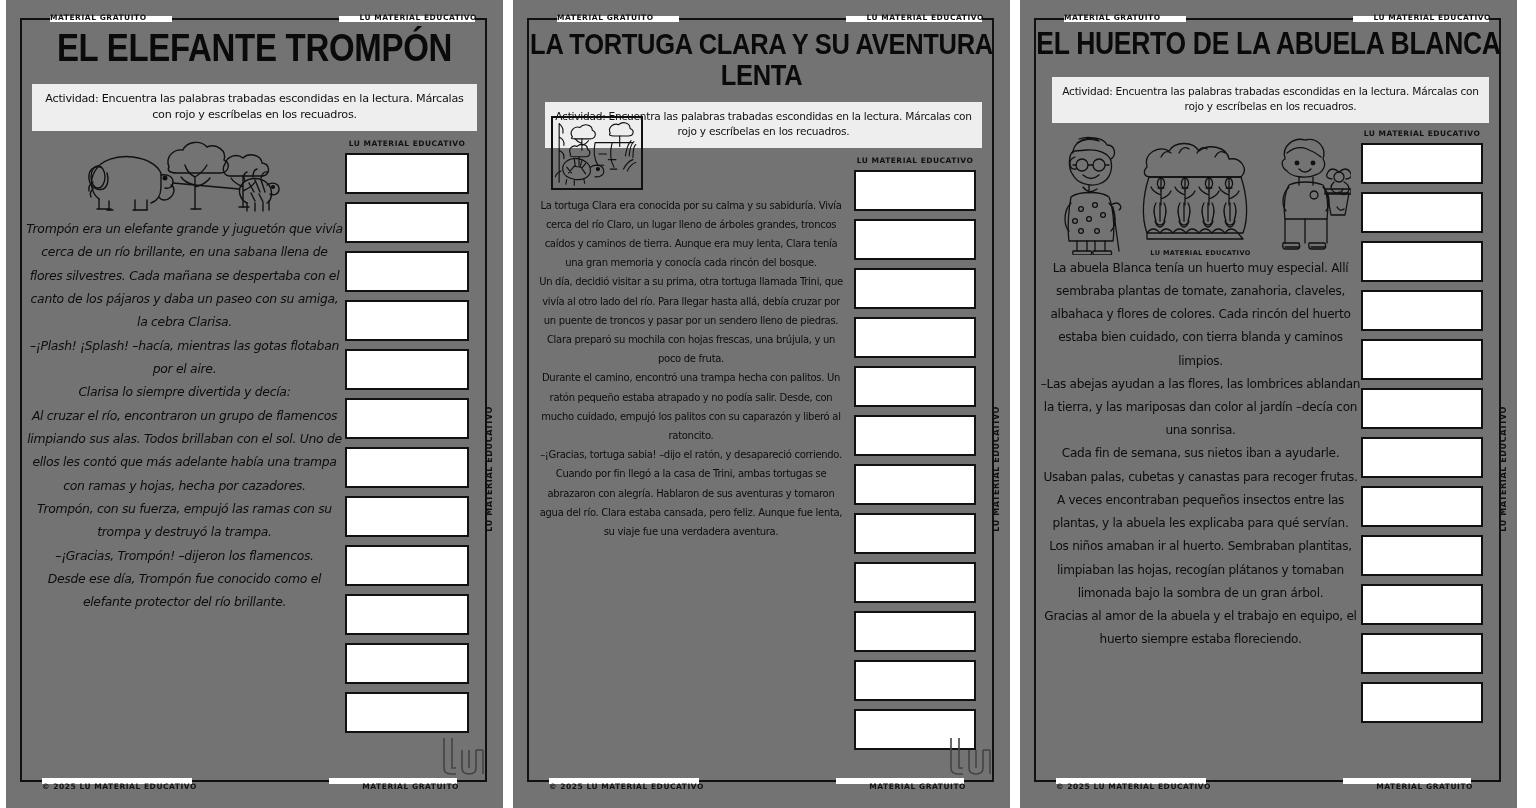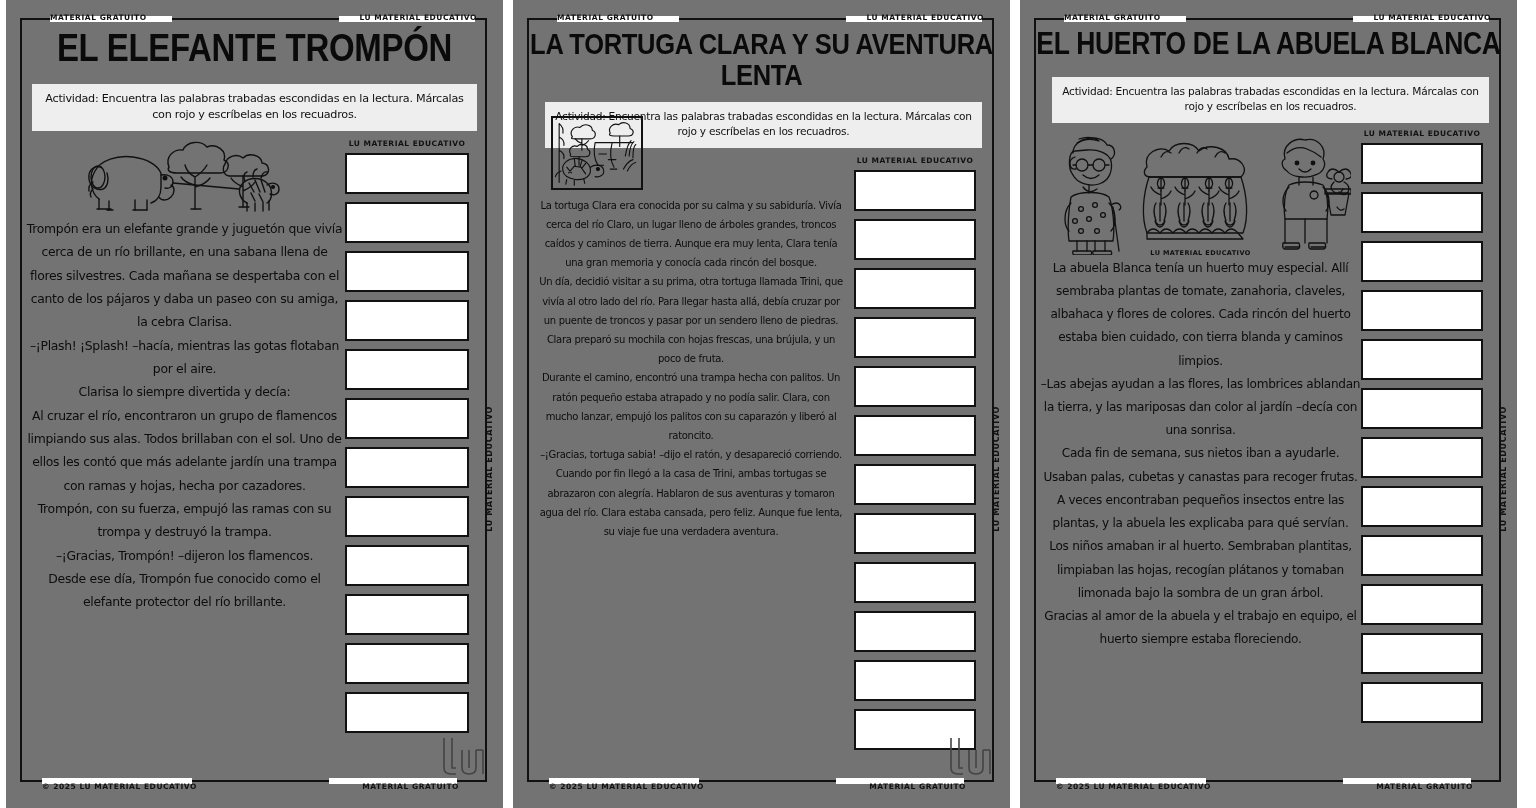--- a/index.html
+++ b/index.html
@@ -84,21 +84,21 @@
     font-size:11.2px;
     line-height:1.45;
     color:#111;
     letter-spacing:-0.25px;
   }
   .p2 .activity, .p3 .activity { font-size:10.6px; margin-left:18px; margin-right:14px; }
 
   
   .body-area { display:flex; margin-top:6px; }
   .story-col { position:relative; }
-  .p1 .story-col { width:330px; padding-left:4px; }
+  .p1 .story-col { width:330px; padding-left:4px;font-style:italic; }
   .p2 .story-col { width:318px; padding-left:10px; }
   .p3 .story-col { width:350px; padding-left:6px; }
 
   .answers-col {
     position:relative;
     margin-left:auto;
     padding-right:20px;
     padding-top:2px;
   }
 
@@ -187,21 +187,21 @@
           <path d="M172 46 l5 9 M178 43 l5 12 M184 43 l4 12 M174 56 l4 8 M182 57 l4 8"></path>
           <path d="M168 44 q-3 -7 2 -9 M176 40 q0 -7 4 -8 M184 41 q2 -7 6 -6"></path>
           <path d="M96 46 L162 52"></path>
         </g>
       </svg>
 
       <div class="story">
         <p>Trompón era un elefante grande y juguetón que vivía cerca de un río brillante, en una sabana llena de flores silvestres. Cada mañana se despertaba con el canto de los pájaros y daba un paseo con su amiga, la cebra Clarisa.</p>
         <p>–¡Plash! ¡Splash! –hacía, mientras las gotas flotaban por el aire.</p>
         <p>Clarisa lo siempre divertida y decía:</p>
-        <p>Al cruzar el río, encontraron un grupo de flamencos limpiando sus alas. Todos brillaban con el sol. Uno de ellos les contó que más adelante jardín una trampa con ramas y hojas, hecha por cazadores.</p>
+        <p>Al cruzar el río, encontraron un grupo de flamencos limpiando sus alas. Todos brillaban con el sol. Uno de ellos les contó que más adelante había una trampa con ramas y hojas, hecha por cazadores.</p>
         <p>Trompón, con su fuerza, empujó las ramas con su trompa y destruyó la trampa.</p>
         <p>–¡Gracias, Trompón! –dijeron los flamencos.</p>
         <p>Desde ese día, Trompón fue conocido como el elefante protector del río brillante.</p>
       </div>
     </div>
 
     <div class="answers-col">
       <div class="answers-title">LU MATERIAL EDUCATIVO</div>
       <div class="abox"></div>
       <div class="abox"></div>
@@ -267,21 +267,21 @@
           <circle cx="47" cy="54" r="1.6" fill="#111"></circle>
           <path d="M16 58 l6 -7 l7 1 l5 7 M14 52 l5 6 M30 45 l-2 7 M22 43 l1 8 M34 48 l-4 5"></path>
           <path d="M14 65 l-1 5 M22 66 l0 5 M32 64 l1 5"></path>
           <path d="M8 56 q-5 2 -6 6"></path>
         </g>
       </svg>
 
       <div class="story">
         <p>La tortuga Clara era conocida por su calma y su sabiduría. Vivía cerca del río Claro, un lugar lleno de árboles grandes, troncos caídos y caminos de tierra. Aunque era muy lenta, Clara tenía una gran memoria y conocía cada rincón del bosque.</p>
         <p>Un día, decidió visitar a su prima, otra tortuga llamada Trini, que vivía al otro lado del río. Para llegar hasta allá, debía cruzar por un puente de troncos y pasar por un sendero lleno de piedras. Clara preparó su mochila con hojas frescas, una brújula, y un poco de fruta.</p>
-        <p>Durante el camino, encontró una trampa hecha con palitos. Un ratón pequeño estaba atrapado y no podía salir. Clara, con mucho lanzar, empujó los palitos con su caparazón y liberó al ratoncito.</p>
+        <p>Durante el camino, encontró una trampa hecha con palitos. Un ratón pequeño estaba atrapado y no podía salir. Desde, con mucho cuidado, empujó los palitos con su caparazón y liberó al ratoncito.</p>
         <p>–¡Gracias, tortuga sabia! –dijo el ratón, y desapareció corriendo.</p>
         <p>Cuando por fin llegó a la casa de Trini, ambas tortugas se abrazaron con alegría. Hablaron de sus aventuras y tomaron agua del río. Clara estaba cansada, pero feliz. Aunque fue lenta, su viaje fue una verdadera aventura.</p>
       </div>
     </div>
 
     <div class="answers-col" style="padding-top:40px;">
       <div class="answers-title">LU MATERIAL EDUCATIVO</div>
       <div class="abox"></div>
       <div class="abox"></div>
       <div class="abox"></div>

